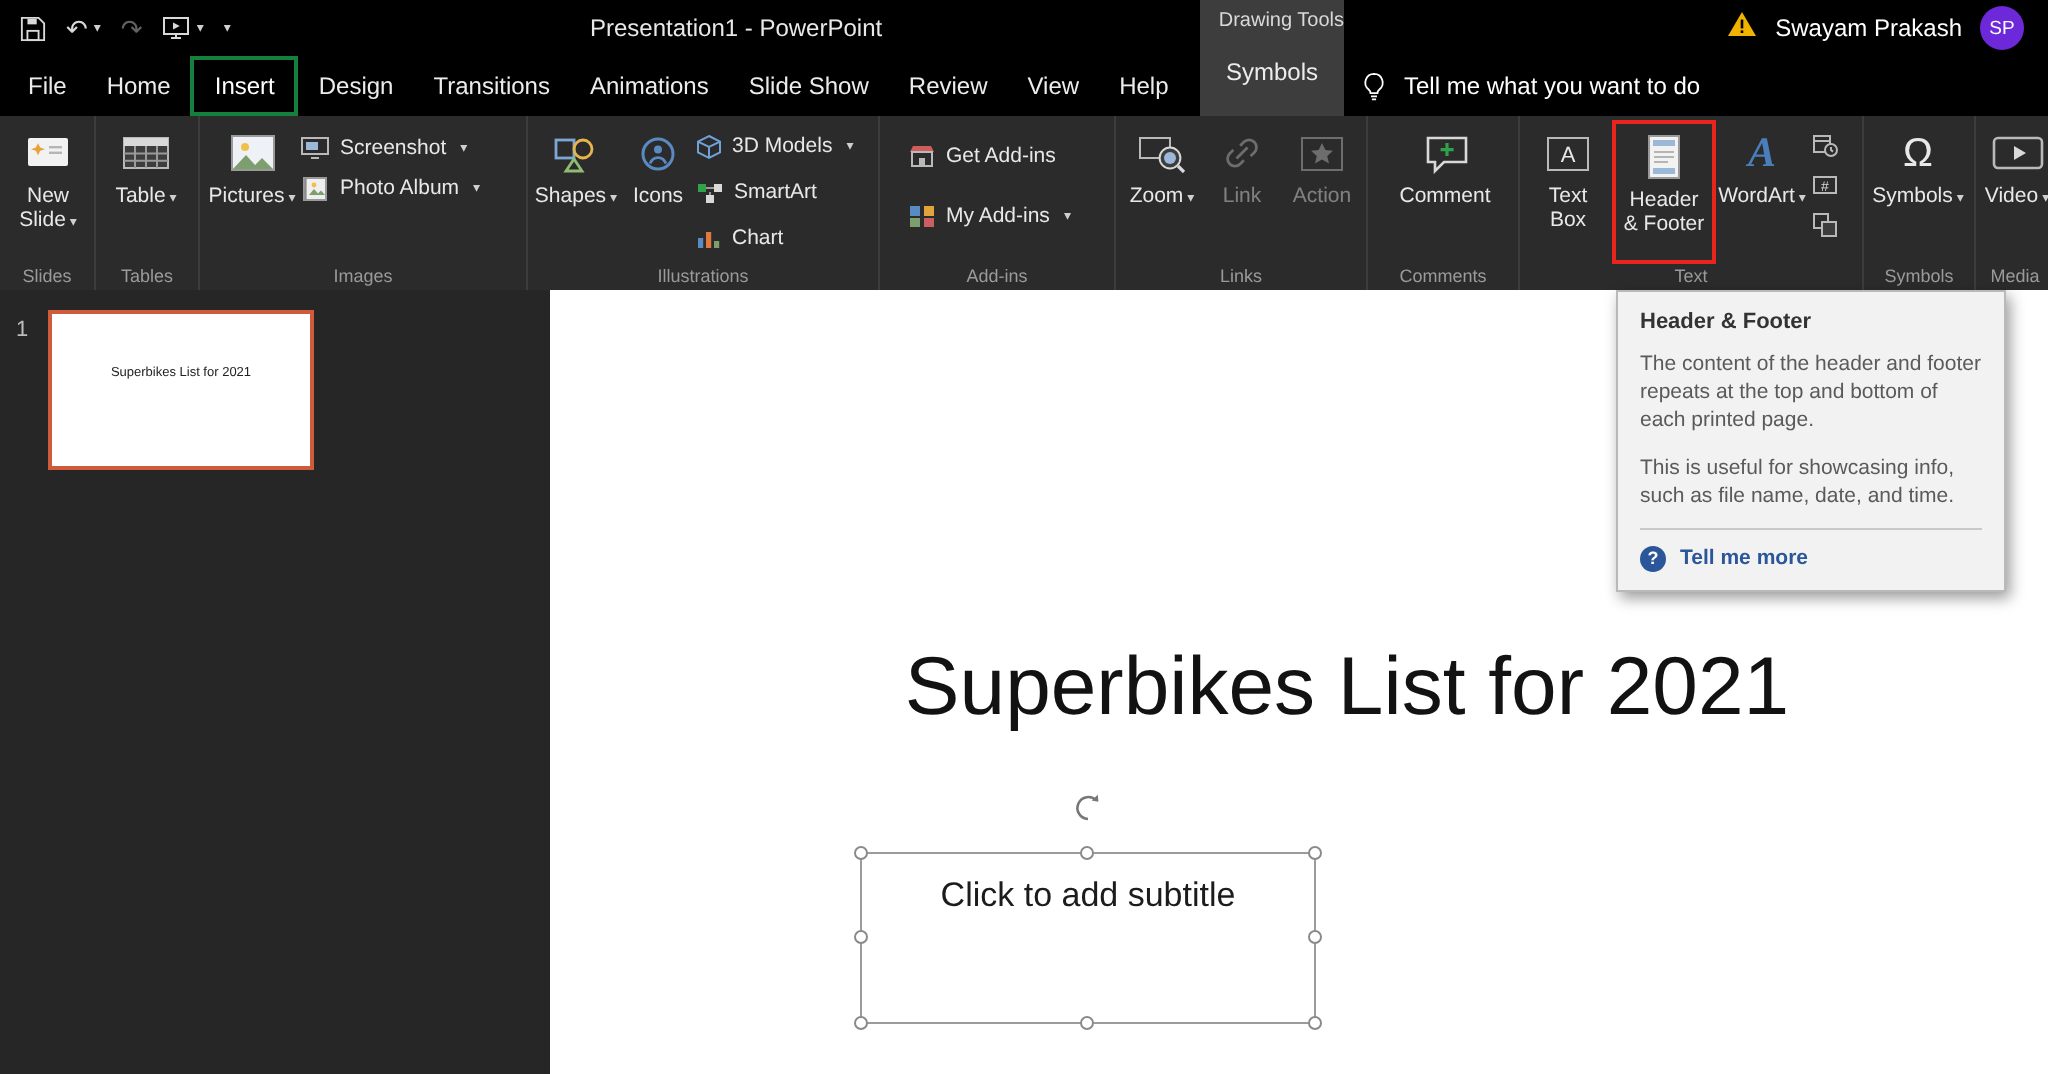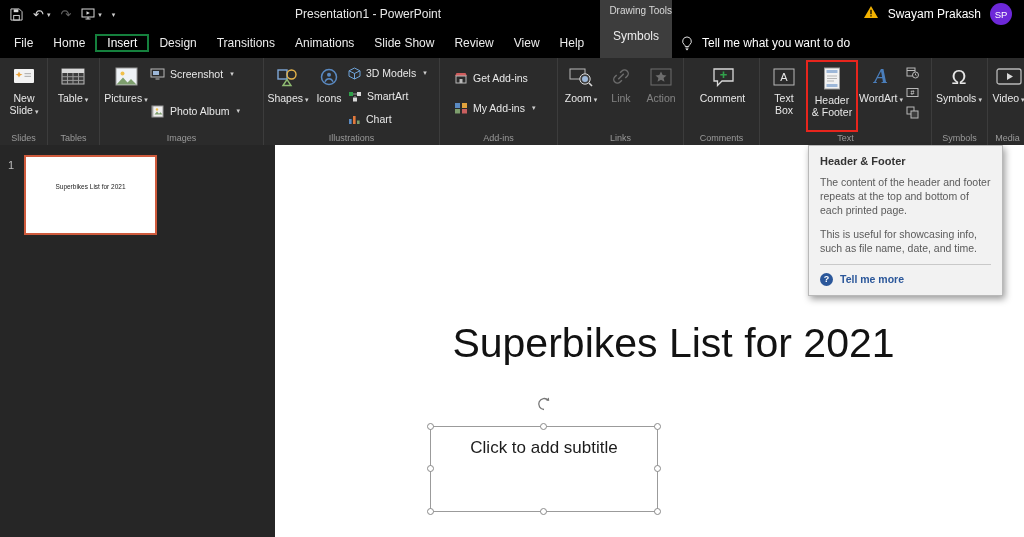--- a/index.html
+++ b/index.html
@@ -16,38 +16,38 @@
   .wtitle { position:absolute; left:295px; top:0; height:28px; line-height:28px; color:#e8e8e8; font-size:12px; }
   .ctxblock { position:absolute; left:600px; top:0; width:72px; height:58px; background:#3d3d3d; z-index:2; }
   .ctxblock .ctxlabel { display:block; text-align:right; margin-top:5px; font-size:10px; color:#d9d9d9; }
   .ctxblock .ctxtab { display:block; text-align:center; margin-top:13px; font-size:12px; color:#ececec; }
   .account { position:absolute; right:12px; top:0; height:28px; display:flex; align-items:center; gap:9px; }
   .uname { color:#fff; font-size:12px; }
   .avatar { width:22px; height:22px; border-radius:50%; background:#6d28d9; color:#fff; font-size:9.5px;
             display:flex; align-items:center; justify-content:center; }
 
   
-  .tabrow { position:absolute; top:28px; left:0; width:1024px; height:30px; background:#000; display:flex; padding-left:4px;align-items:center; }
+  .tabrow { position:absolute; top:28px; left:0; width:1024px; height:30px; background:#000; display:flex; padding-left:4px; }
   .tab { font-size:12px; color:#ececec; padding:0 10px; display:flex; align-items:center; white-space:nowrap; }
   .tab.insert { border:2px solid #15803d; color:#ffffff; }
   .tellme { position:absolute; left:680px; top:28px; height:30px; display:flex; align-items:center; gap:8px;
             color:#fff; font-size:12px; z-index:3; white-space:nowrap; }
 
   
   .ribbon { position:absolute; top:58px; left:0; width:1028px; height:87px; background:#2b2b2b; display:flex; }
   .rgroup { position:relative; height:100%; border-right:1px solid #3c3c3c; display:flex; align-items:flex-start;
             padding:2px 0 14px 2px; flex-shrink:0; }
   .glabel { position:absolute; bottom:2px; left:0; right:0; text-align:center; font-size:9px; color:#9a9a9a; }
   .rbtn { display:flex; flex-direction:column; align-items:center; padding-top:3px; color:#e8e8e8;
           font-size:10.5px; line-height:1.15; text-align:center; }
   .rbtn .ric { height:27px; display:flex; align-items:center; justify-content:center; margin-bottom:2px; }
   .rlabel { display:inline-block; max-width:46px; }
   .caret { font-size:7px; color:#cfcfcf; margin-left:2px; }
   .sbtn { display:flex; align-items:center; gap:5px; font-size:10.5px; color:#e8e8e8; height:18px; white-space:nowrap; }
-  .scol { display:flex; flex-direction:column; padding-top:5px; gap:19px; }
+  .scol { display:flex; flex-direction:column; padding-top:5px; gap:2px; }
   .dim { opacity:.45; }
   .minicol { display:flex; flex-direction:column; gap:6px; padding-top:5px; align-items:center; }
   .minibtn { width:16px; height:14px; display:flex; align-items:center; justify-content:center; }
   .hf { border:2px solid #e8251d; width:52px; height:72px; margin-top:0; }
   .omega { font-size:20px; color:#e8e8e8; line-height:1; }
   .wordart-a { font-size:21px; font-style:italic; font-weight:bold; color:#4a7ebb; line-height:1;
                font-family:"Liberation Serif", serif; }
 
   
   .thumbs { position:absolute; top:145px; left:0; width:275px; height:392px; background:#262626; }

